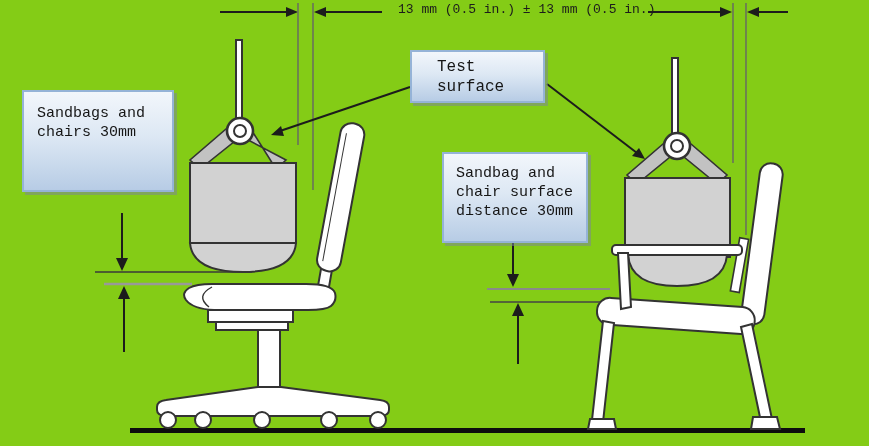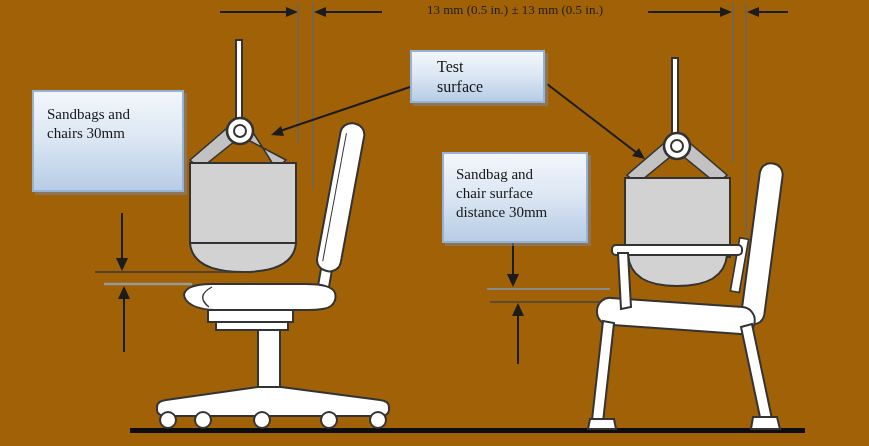--- a/index.html
+++ b/index.html
@@ -1,28 +1,28 @@
 <!DOCTYPE html>
 <html><head>
 <meta charset="utf-8">
 <style>
   html,body { margin:0; padding:0; background:#fff; }
   .stage {
-    position:relative; width:869px; height:446px; background:#a16207;
-    font-family:Liberation Serif, serif; overflow:hidden;
+    position:relative; width:869px; height:446px; background:#84cc16;
+    font-family:Liberation Mono, monospace; overflow:hidden;
   }
   .stage svg { position:absolute; left:0; top:0; }
   .callout {
     position:absolute; box-sizing:border-box;
     background:linear-gradient(to bottom, #f2f6fb 0%, #dde8f4 45%, #b7cce5 100%);
     border:2px solid #95b3d7;
     box-shadow:3px 3px 0 rgba(125,135,150,0.55);
     color:#161616; white-space:pre-line; line-height:1.25;
   }
-  .callout-left    { left:32px;  top:90px;  width:152px; height:102px; padding:13px 6px 0 13px; font-size:15px; }
+  .callout-left    { left:22px;  top:90px;  width:152px; height:102px; padding:13px 6px 0 13px; font-size:15px; }
   .callout-test    { left:410px; top:50px;  width:135px; height:53px;  padding:5px 0 0 25px;  font-size:16px; }
   .callout-right   { left:442px; top:152px; width:146px; height:91px;  padding:11px 0 0 12px; font-size:15px; }
   .dim-label {
     position:absolute; left:398px; top:2px; width:234px; text-align:center;
     font-size:13px; color:#1c1c1c; white-space:nowrap;
   }
 </style>
 </head>
 <body>
 

